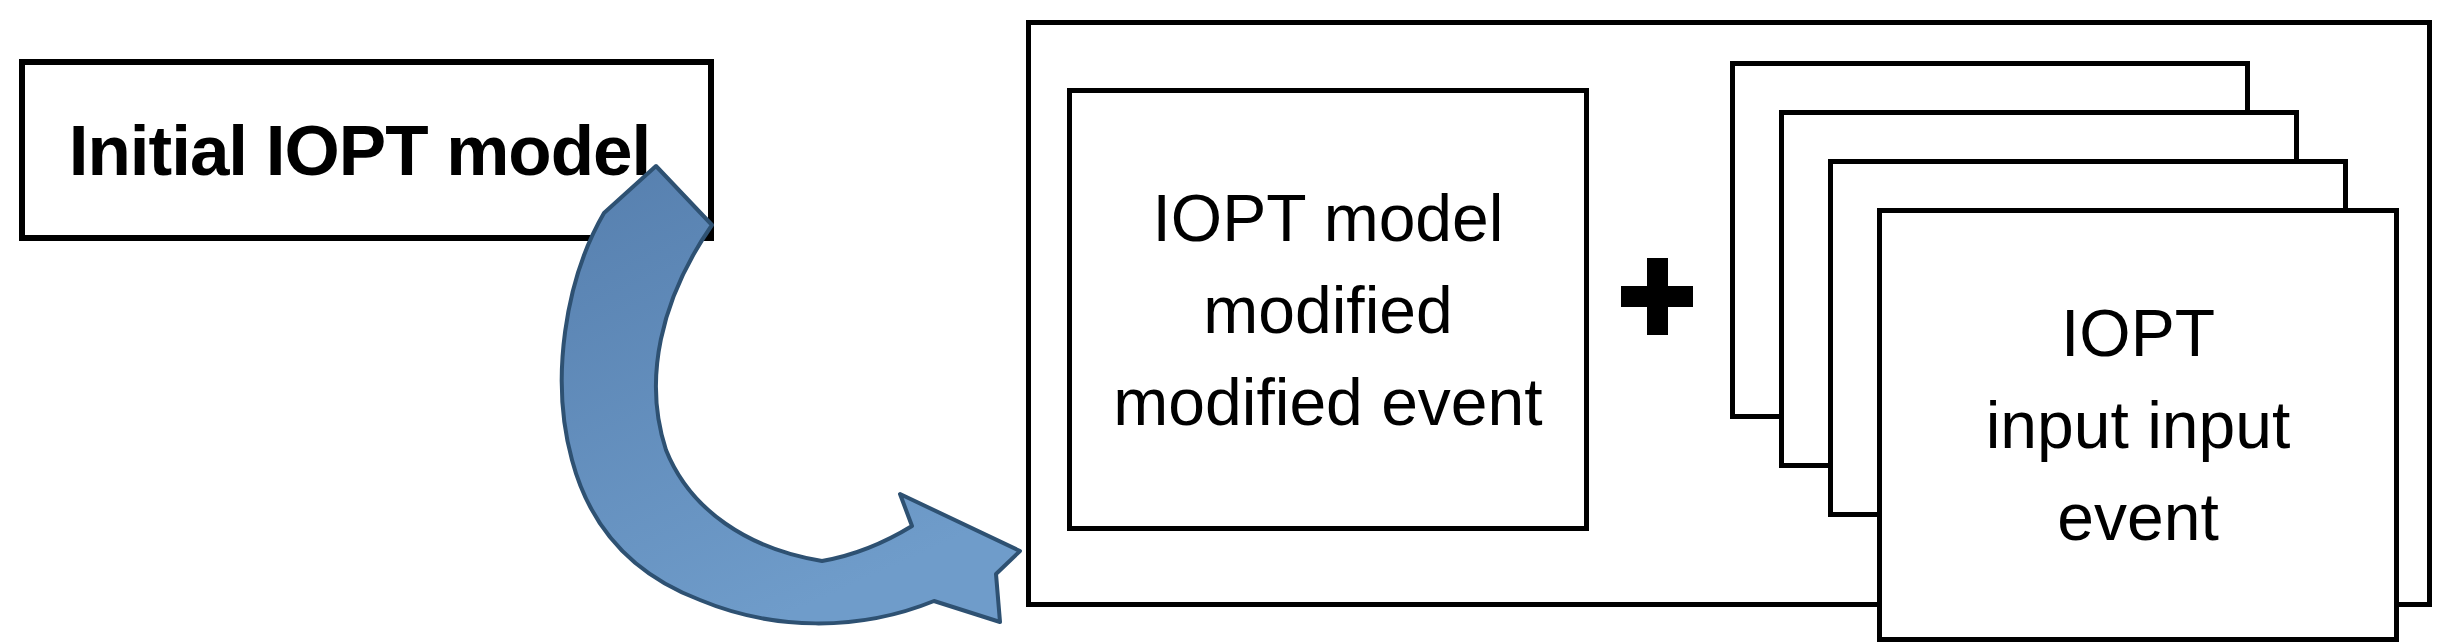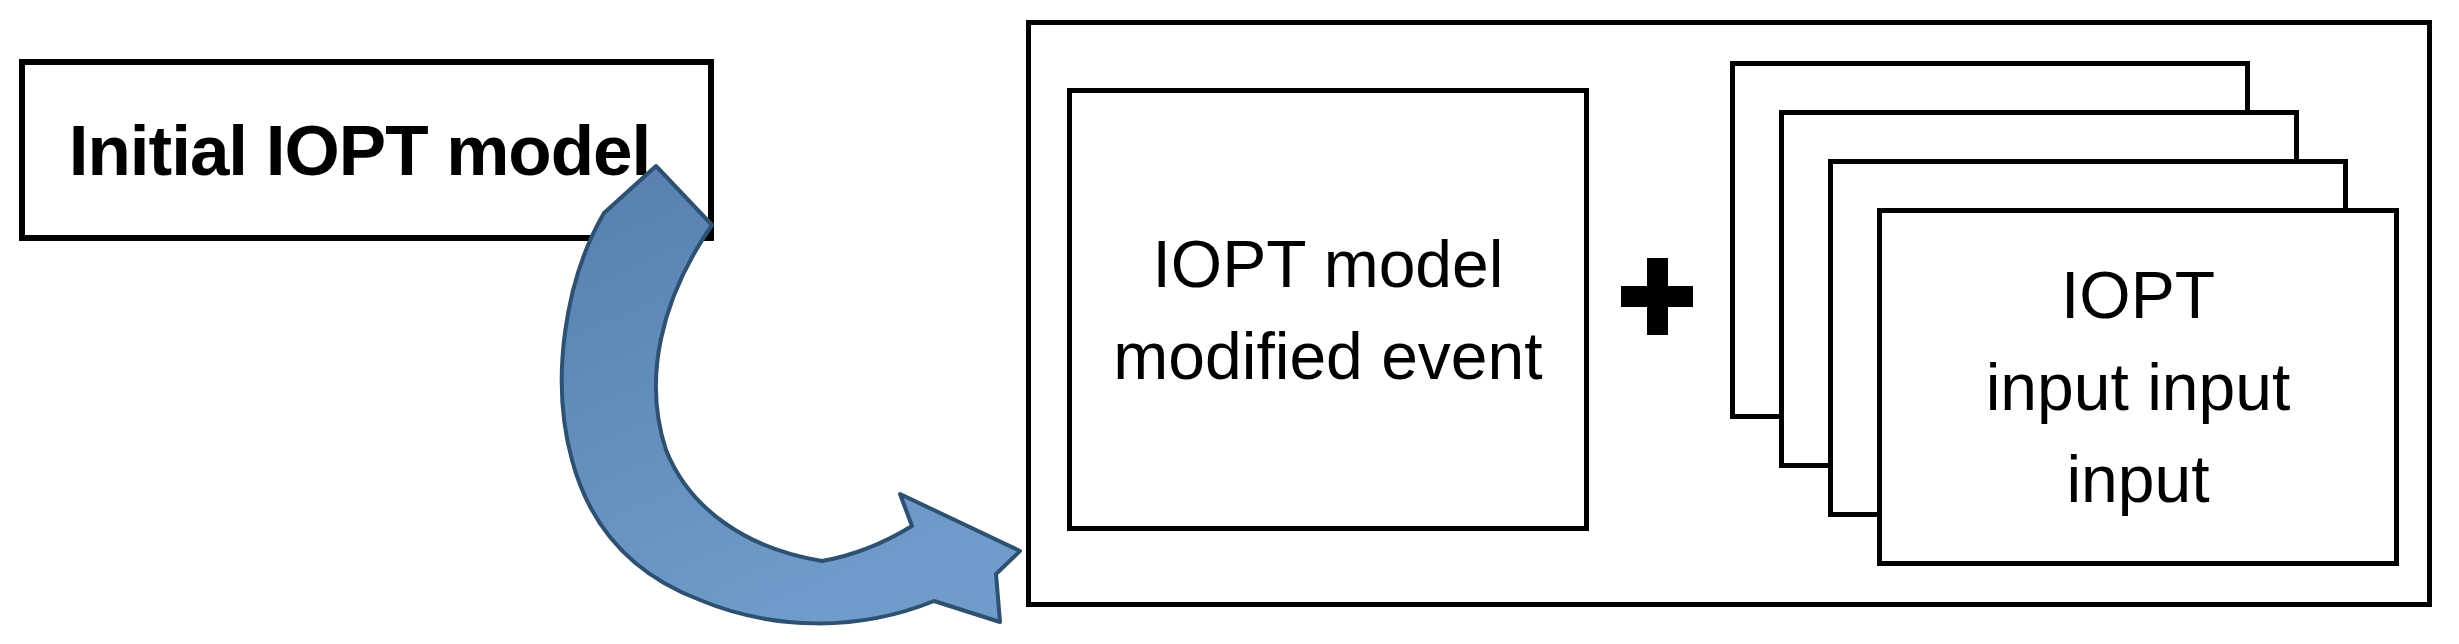--- a/index.html
+++ b/index.html
@@ -65,21 +65,21 @@
   }
   .sr-only {
     position: absolute; width: 1px; height: 1px;
     overflow: hidden; clip: rect(0 0 0 0); white-space: nowrap;
   }
   
   .stack-1 { left: 1730px; top: 61px;  width: 520px; height: 358px; }
   .stack-2 { left: 1779px; top: 110px; width: 520px; height: 358px; }
   .stack-3 { left: 1828px; top: 159px; width: 520px; height: 358px; }
   .stack-front {
-    left: 1877px; top: 208px; width: 522px; height: 358px;
+    left: 1877px; top: 208px; width: 522px; height: 434px;
     display: flex; flex-direction: column;
     align-items: center; justify-content: center;
     text-align: center;
   }
   
   .arrow-svg {
     position: absolute; left: 0; top: 0;
     width: 2459px; height: 644px;
     pointer-events: none;
   }
@@ -90,36 +90,37 @@
 <div class="canvas">
 
   <div class="box initial-box">
     <span class="title">Initial IOPT model</span>
   </div>
 
   <div class="box container-box"></div>
 
   <div class="box modified-box">
     <div class="line">IOPT model</div>
+    <div class="line">modified</div>
     <div class="line">modified event</div>
   </div>
 
   <div class="plus">
     <div class="h"></div>
     <div class="v"></div>
     <span class="sr-only">+</span>
   </div>
 
   <div class="box stack-1"></div>
   <div class="box stack-2"></div>
   <div class="box stack-3"></div>
   <div class="box stack-front">
     <div class="line">IOPT</div>
     <div class="line">input input</div>
-    <div class="line">input</div>
+    <div class="line">event</div>
   </div>
 
   <svg class="arrow-svg" viewBox="0 0 2459 644">
     <defs>
       <linearGradient id="arrowGrad" x1="0" y1="0" x2="0.45" y2="1">
         <stop offset="0" stop-color="#567fae"></stop>
         <stop offset="1" stop-color="#6f9cca"></stop>
       </linearGradient>
     </defs>
     <path d="M 604 213

